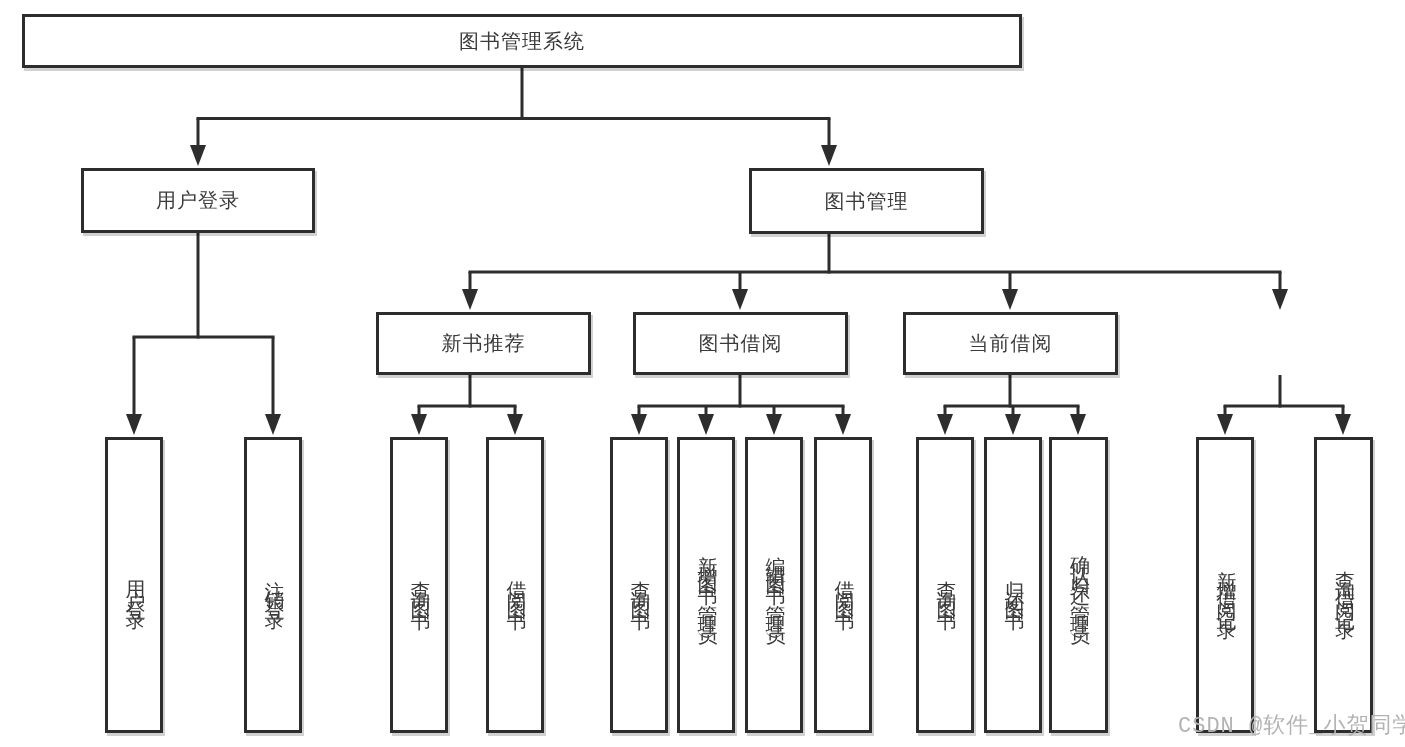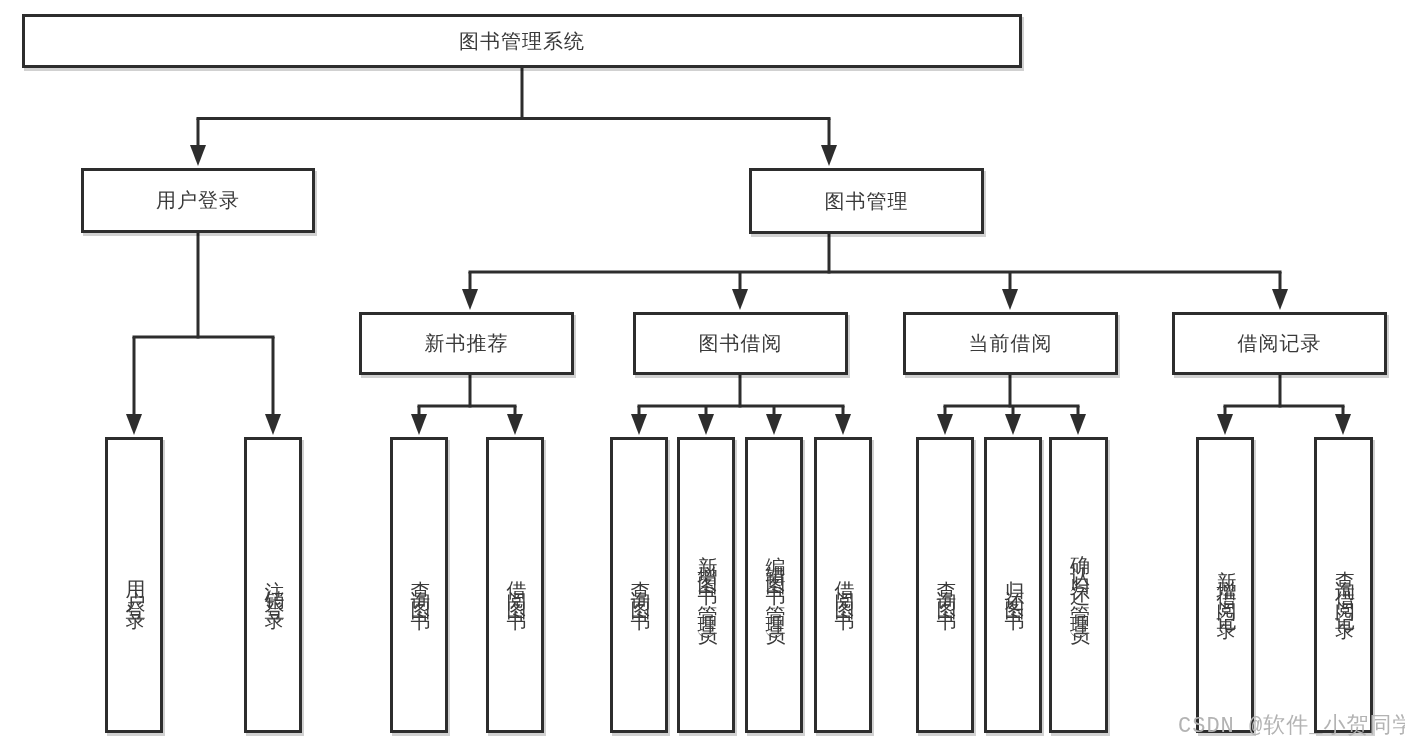--- a/index.html
+++ b/index.html
@@ -35,21 +35,21 @@
     line-height:1.1;
     white-space:nowrap;
   }
   
   #n-root{left:22px;top:14px;width:1000px;height:54px;}
   
   #n-login{left:81px;top:168px;width:234px;height:65px;}
   #n-mgmt{left:749px;top:168px;width:235px;height:66px;}
   
   .lv3{top:312px;width:215px;height:63px;}
-  #n-newbook{left:359px;}
+  #n-newbook{left:376px;}
   #n-borrow{left:633px;}
   #n-current{left:903px;}
   #n-record{left:1172px;}
   
   .vbox{top:437px;width:58px;height:296px;}
   #lf-userlogin{left:105px;}
   #lf-logout{left:244px;}
   #lf-nb-query{left:390px;}
   #lf-nb-borrow{left:486px;}
   #lf-bb-query{left:610px;}
@@ -157,23 +157,20 @@
 
   <div class="box lv3" id="n-newbook">
     <span class="hlabel">新书推荐</span>
   </div>
   <div class="box lv3" id="n-current">
     <span class="hlabel">当前借阅</span>
   </div>
   <div class="box lv3" id="n-borrow">
     <span class="hlabel">图书借阅</span>
   </div>
-  <div class="box lv3" id="n-record">
-    <span class="hlabel">借阅记录</span>
-  </div>
 
   <div class="box vbox" id="lf-userlogin">
     <span class="vlabel">用户登录</span>
   </div>
   <div class="box vbox" id="lf-logout">
     <span class="vlabel">注销登录</span>
   </div>
 
   <div class="box vbox" id="lf-nb-query">
     <span class="vlabel">查询图书</span>

